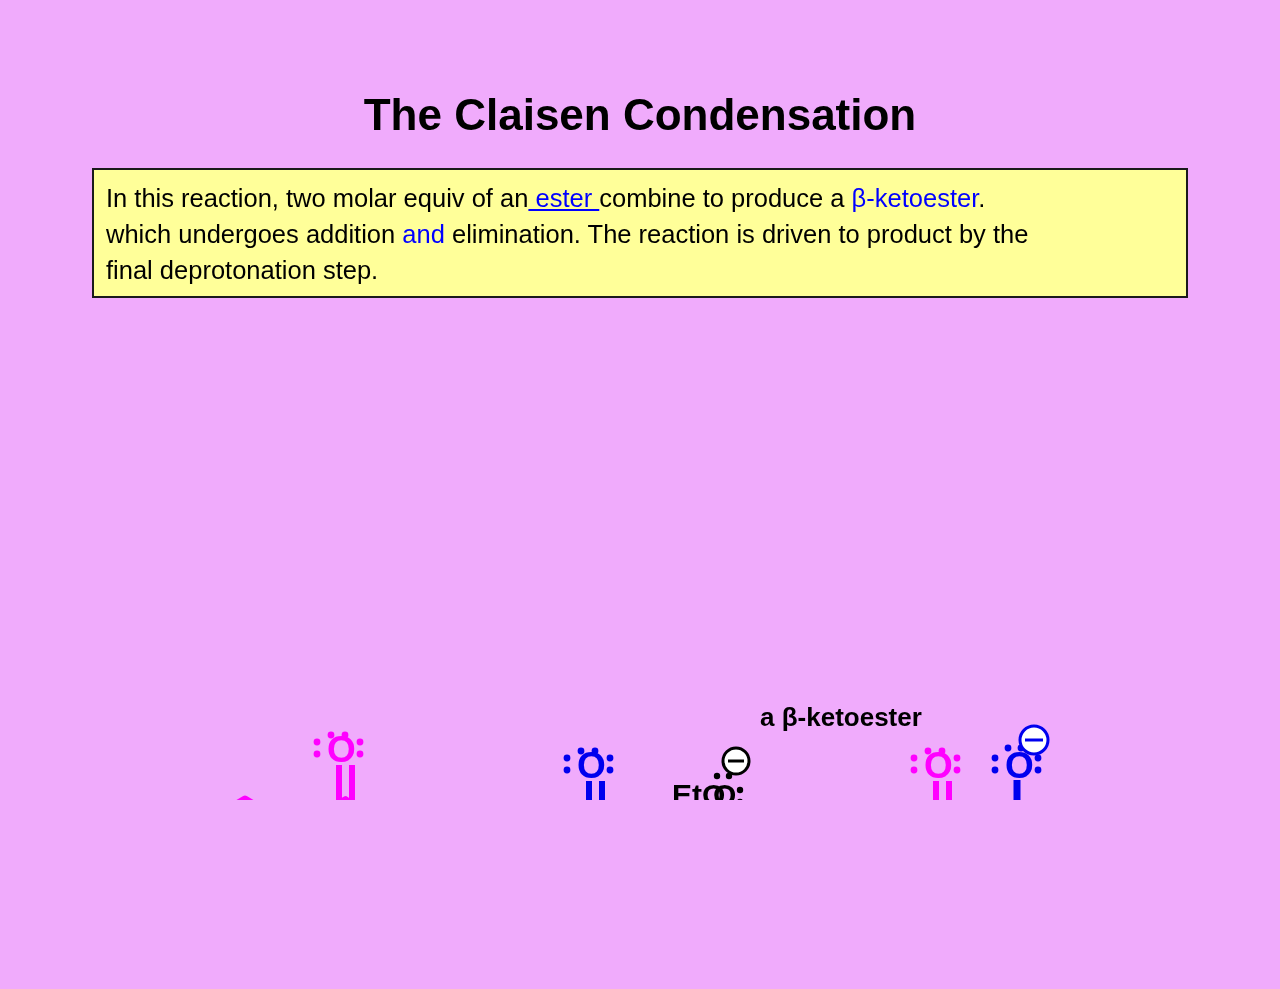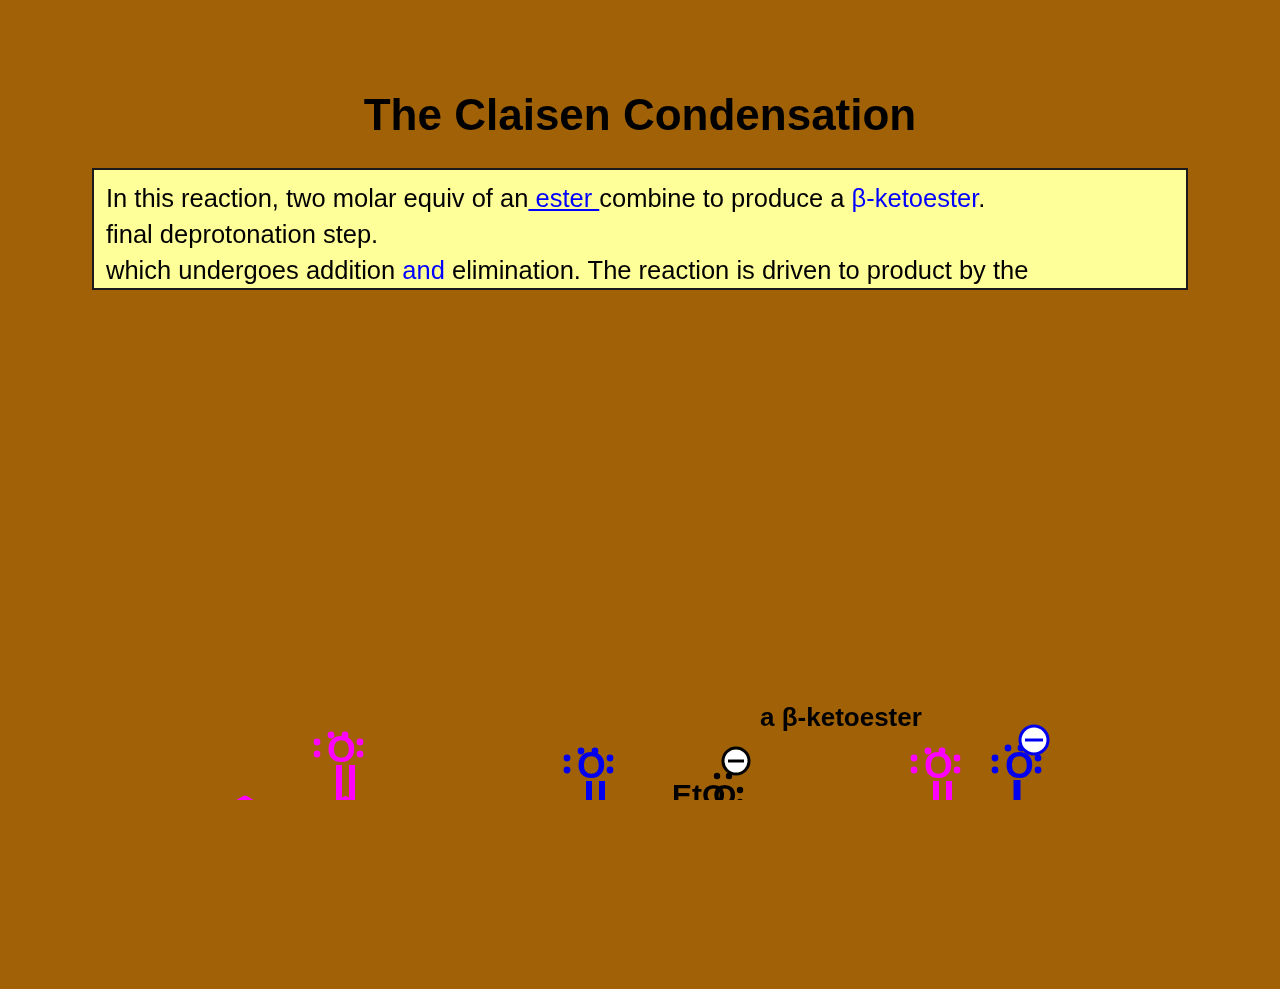--- a/index.html
+++ b/index.html
@@ -12,21 +12,21 @@
     height: 989px;
     position: relative;
     font-family: "Liberation Sans", sans-serif;
     overflow: hidden;
   }
   #slide {
     position: absolute;
     left: 0; top: 0;
     width: 1280px;
     height: 989px;
-    background: #a16207;
+    background: #f0abfc;
   }
   #slide-title {
     position: absolute;
     left: 0;
     top: 90px;
     width: 1280px;
     text-align: center;
     font-size: 44px;
     font-weight: bold;
     color: #000000;
@@ -34,21 +34,21 @@
     white-space: nowrap;
   }
   #description-box {
     position: absolute;
     left: 92px;
     top: 168px;
     width: 1096px;
     box-sizing: border-box;
     background: #ffff99;
     border: 2px solid #1a1a1a;
-    padding: 10px 12px 0 12px;
+    padding: 10px 12px 8px 12px;
   }
   .desc-line {
     font-size: 25.5px;
     line-height: 36px;
     color: #000000;
     white-space: nowrap;
   }
   .hl-blue {
     color: #0000ff;
   }
@@ -79,22 +79,22 @@
 </style>
 </head>
 <body>
 
 <div id="slide">
 
   <div id="slide-title">The Claisen Condensation</div>
 
   <div id="description-box">
     <div class="desc-line"><span>In this reaction, two molar equiv of an</span><span class="hl-blue-underline"> ester </span><span>combine to produce a</span> <span class="hl-blue">β-ketoester</span><span>.</span></div>
+    <div class="desc-line"><span>which undergoes addition</span> <span class="hl-blue">and</span> <span>elimination.  The reaction is driven to product by the</span></div>
     <div class="desc-line">final deprotonation step.</div>
-    <div class="desc-line"><span>which undergoes addition</span> <span class="hl-blue">and</span> <span>elimination.  The reaction is driven to product by the</span></div>
   </div>
 
   <div id="diagram">
     <svg width="1280" height="450" viewBox="0 0 1280 450" xmlns="http://www.w3.org/2000/svg">
 
       <g>
 
         <path d="M 196 478 L 245 449 L 290 476" stroke="#ff00ff" stroke-width="7" fill="none" stroke-linecap="round" stroke-linejoin="round"></path>
 
         <text x="272" y="490" font-size="37" font-weight="bold" fill="#ff00ff">O</text>

